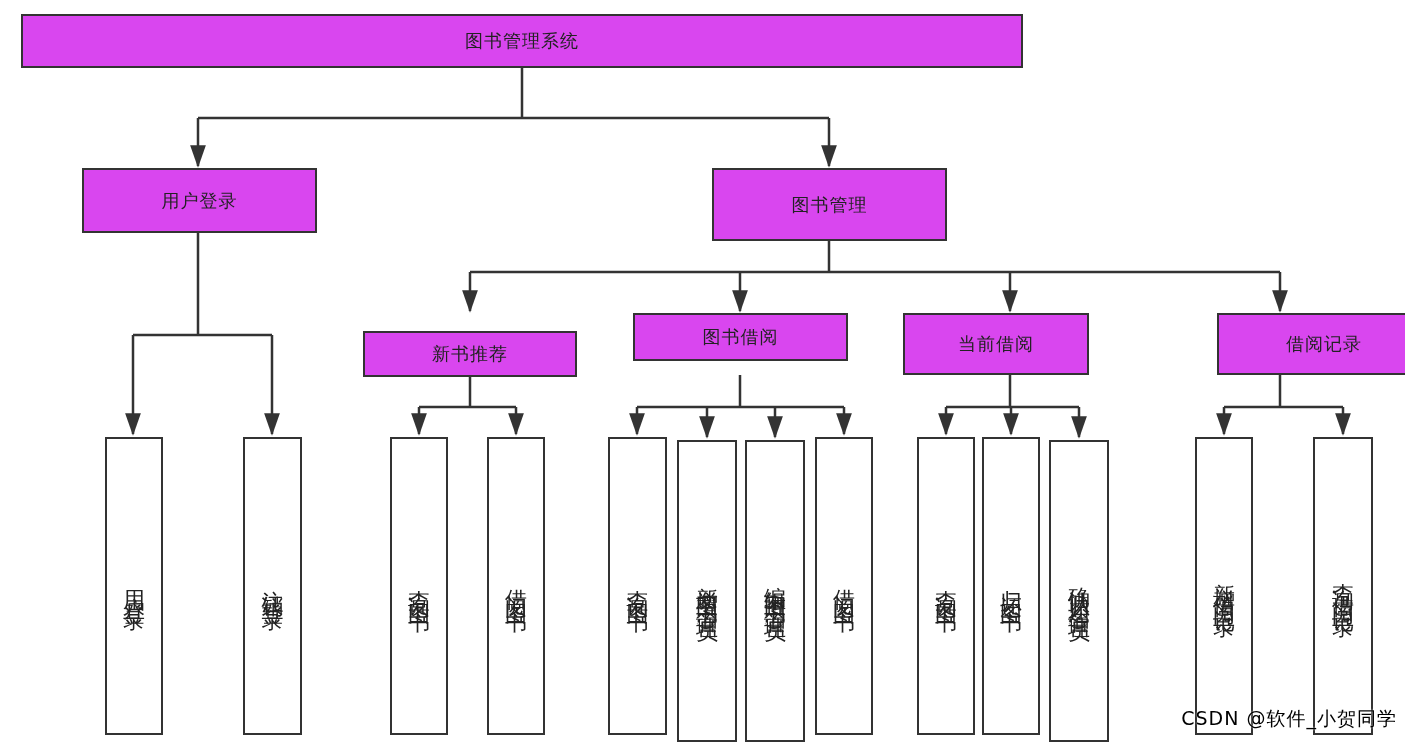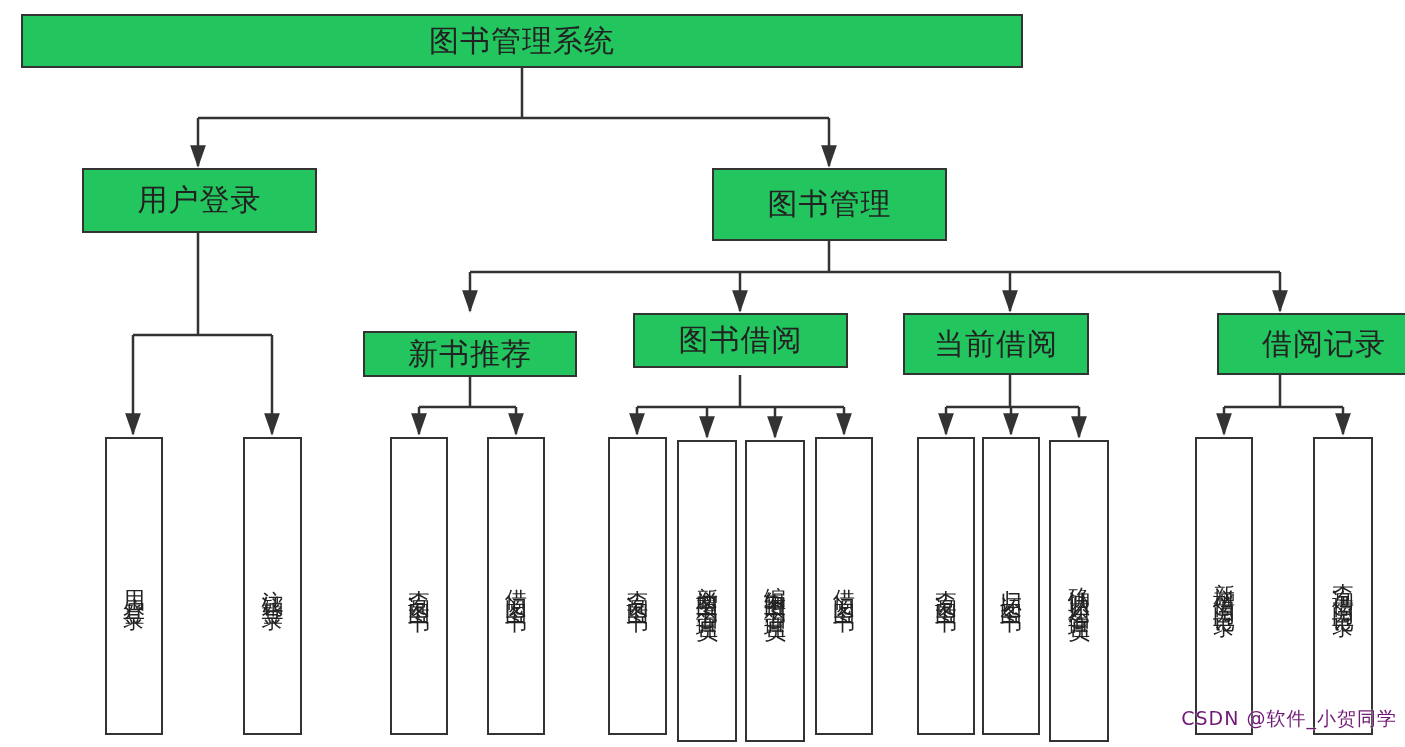--- a/index.html
+++ b/index.html
@@ -8,23 +8,23 @@
     width:1405px;height:747px;
     background:#ffffff;
     font-family:"DejaVu Sans","Liberation Sans",sans-serif;
     overflow:hidden;
   }
   #wires{position:absolute;left:0;top:0;width:1405px;height:747px;}
   .hbox{
     position:absolute;
     box-sizing:border-box;
     border:2.5px solid #333333;
-    background:#22c55e;
+    background:#d946ef;
     display:flex;align-items:center;justify-content:center;
-    font-size:30px;color:#222222;
+    font-size:18px;color:#222222;
     letter-spacing:1px;
     z-index:2;
   }
   .vbox{
     position:absolute;
     box-sizing:border-box;
     border:2.5px solid #333333;
     background:#ffffff;
     display:flex;align-items:center;justify-content:center;
     writing-mode:vertical-rl;
@@ -32,21 +32,21 @@
     font-size:22px;color:#222222;
     letter-spacing:7px;
     line-height:1;
     z-index:2;
   }
   .vbox.tight{letter-spacing:5px;}
   .watermark{
     position:absolute;
     top:706px;right:8px;
     font-size:19px;
-    color:#701a75;
+    color:#000000;
     text-shadow:0 0 2px #ffffff;
     letter-spacing:1px;
     z-index:3;
   }
 </style>
 </head>
 <body>
 
 <div id="stage">
 
@@ -92,21 +92,21 @@
       <line x1="1343" y1="407" x2="1343" y2="434" marker-end="url(#arr)"></line>
     </g>
   </svg>
 
   <div class="hbox" style="left:21px;top:14px;width:1002px;height:54px;">图书管理系统</div>
 
   <div class="hbox" style="left:82px;top:168px;width:235px;height:65px;">用户登录</div>
   <div class="hbox" style="left:712px;top:168px;width:235px;height:73px;">图书管理</div>
 
   <div class="hbox" style="left:363px;top:331px;width:214px;height:46px;">新书推荐</div>
-  <div class="hbox" style="left:633px;top:313px;width:215px;height:55px;">图书借阅</div>
+  <div class="hbox" style="left:633px;top:313px;width:215px;height:48px;">图书借阅</div>
   <div class="hbox" style="left:903px;top:313px;width:186px;height:62px;">当前借阅</div>
   <div class="hbox" style="left:1173px;top:313px;width:214px;height:62px;margin-left:44px;">借阅记录</div>
 
   <div class="vbox" style="left:105px;top:437px;width:58px;height:298px;">用户登录</div>
   <div class="vbox" style="left:243px;top:437px;width:59px;height:298px;">注销登录</div>
 
   <div class="vbox" style="left:390px;top:437px;width:58px;height:298px;">查询图书</div>
   <div class="vbox" style="left:487px;top:437px;width:58px;height:298px;">借阅图书</div>
 
   <div class="vbox" style="left:608px;top:437px;width:59px;height:298px;">查询图书</div>

